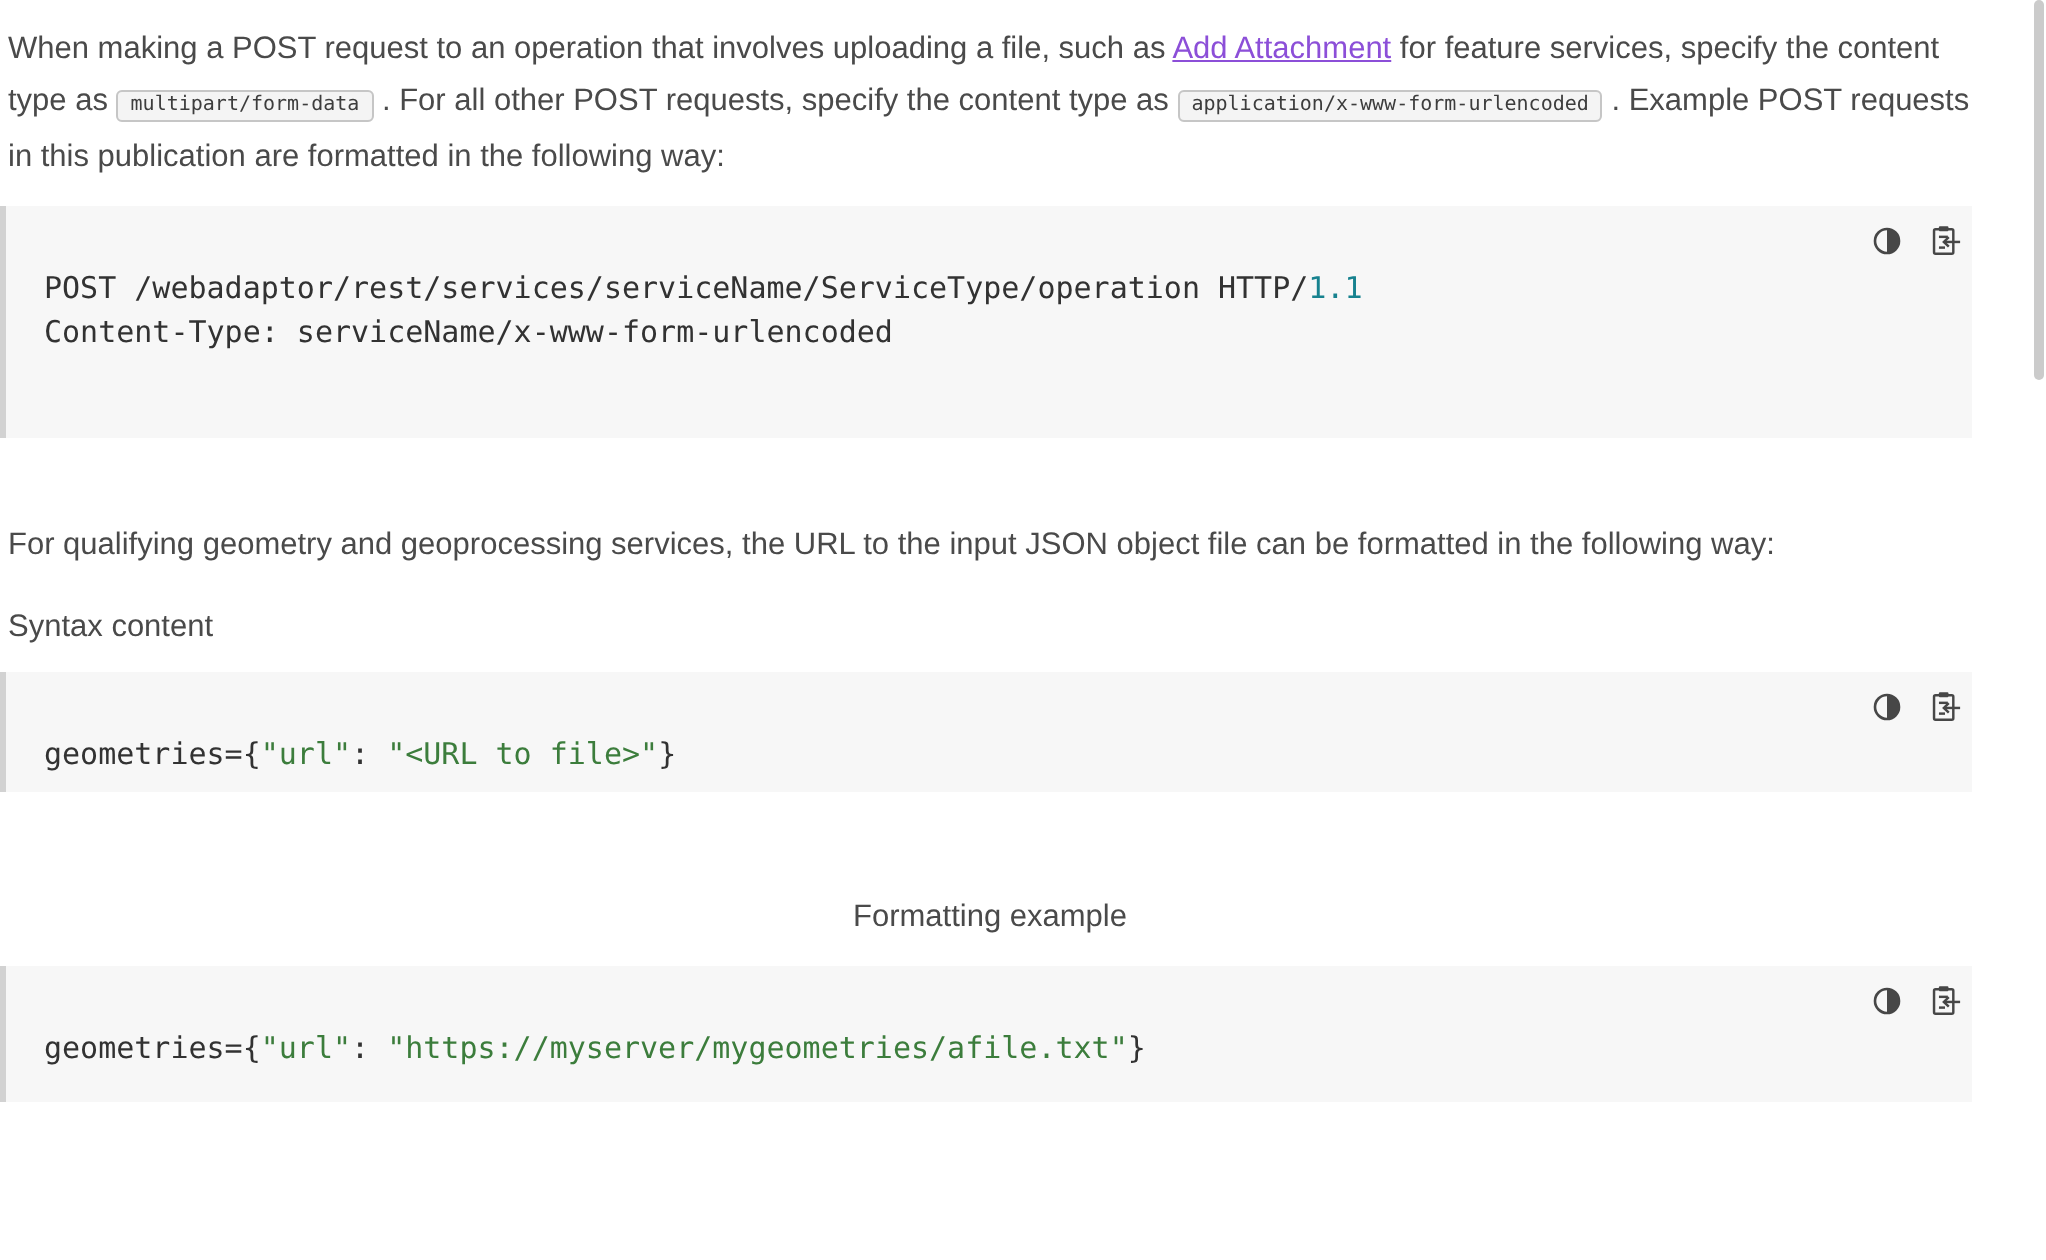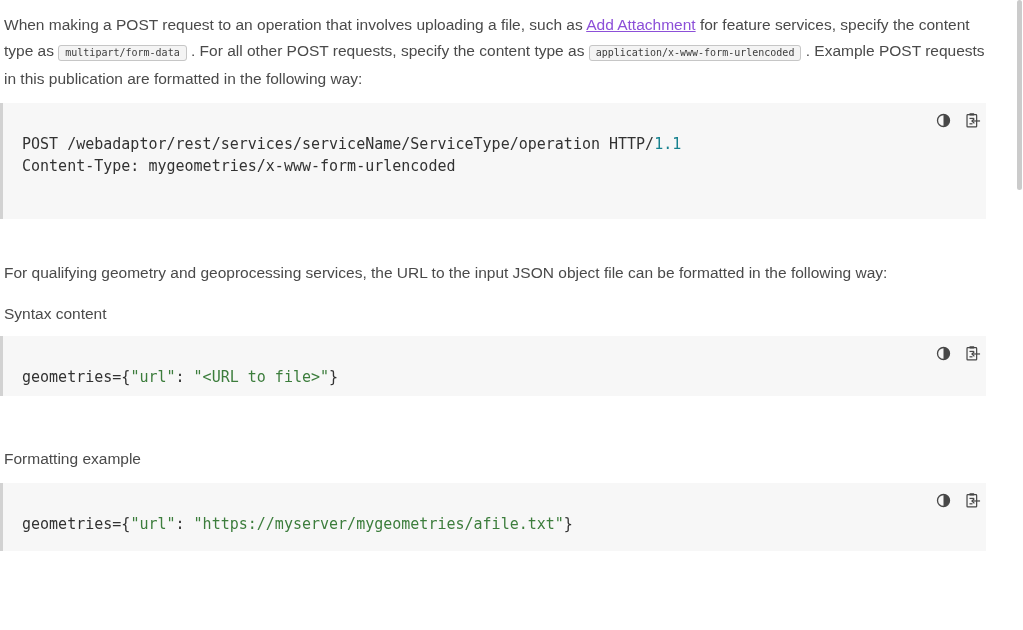--- a/index.html
+++ b/index.html
@@ -14,21 +14,21 @@
   .content { width: 986px; }
   .para {
     margin: 0 0 0 4px;
     font-size: 15.5px;
     line-height: 26px;
     color: var(--text-color);
   }
   .intro { padding-top: 12px; }
   .geometry-paragraph { margin-top: 41px; }
   .section-label { margin: 15px 0 0 4px; font-size: 15.5px; line-height: 26px; }
-  .formatting-label { margin-top: 50px; }
+  .formatting-label { margin-top: 50px; text-align: center; }
   a.doc-link {
     color: var(--link-color, #8c4fd8);
     text-decoration: underline;
     cursor: pointer;
   }
   code.chip {
     font-family: "DejaVu Sans Mono", monospace;
     font-size: 10px;
     background: var(--chip-bg, #f4f4f4);
     border: 1px solid var(--chip-border, #c6c6c6);
@@ -98,21 +98,21 @@
           <rect x="5.8" y="1.2" width="5" height="2.6" rx="0.5" fill="#474747" stroke="none"></rect>
           <path d="M5.8 6.8 H10.5"></path>
           <path d="M5.8 12.5 H9"></path>
           <path d="M17 9.5 H8.6"></path>
           <path d="M11 7 L8.4 9.5 L11 12" fill="none"></path>
         </svg>
       </button>
     </div>
     <div class="code-lines">
         <div class="code-line"><span class="tok-plain">POST /webadaptor/rest/services/serviceName/ServiceType/operation HTTP/</span><span class="tok-number">1.1</span></div>
-        <div class="code-line"><span class="tok-plain">Content-Type: mygeometries/x-www-form-urlencoded</span></div>
+        <div class="code-line"><span class="tok-plain">Content-Type: serviceName/x-www-form-urlencoded</span></div>
         <div class="code-line">&nbsp;</div>
       </div>
   </div>
 
   <p class="para geometry-paragraph">For qualifying geometry and geoprocessing services, the URL to the input JSON object file can be formatted in the following way:</p>
 
   <div class="section-label">Syntax content</div>
 
   <div class="code-block syntax">
     <div class="code-toolbar">

